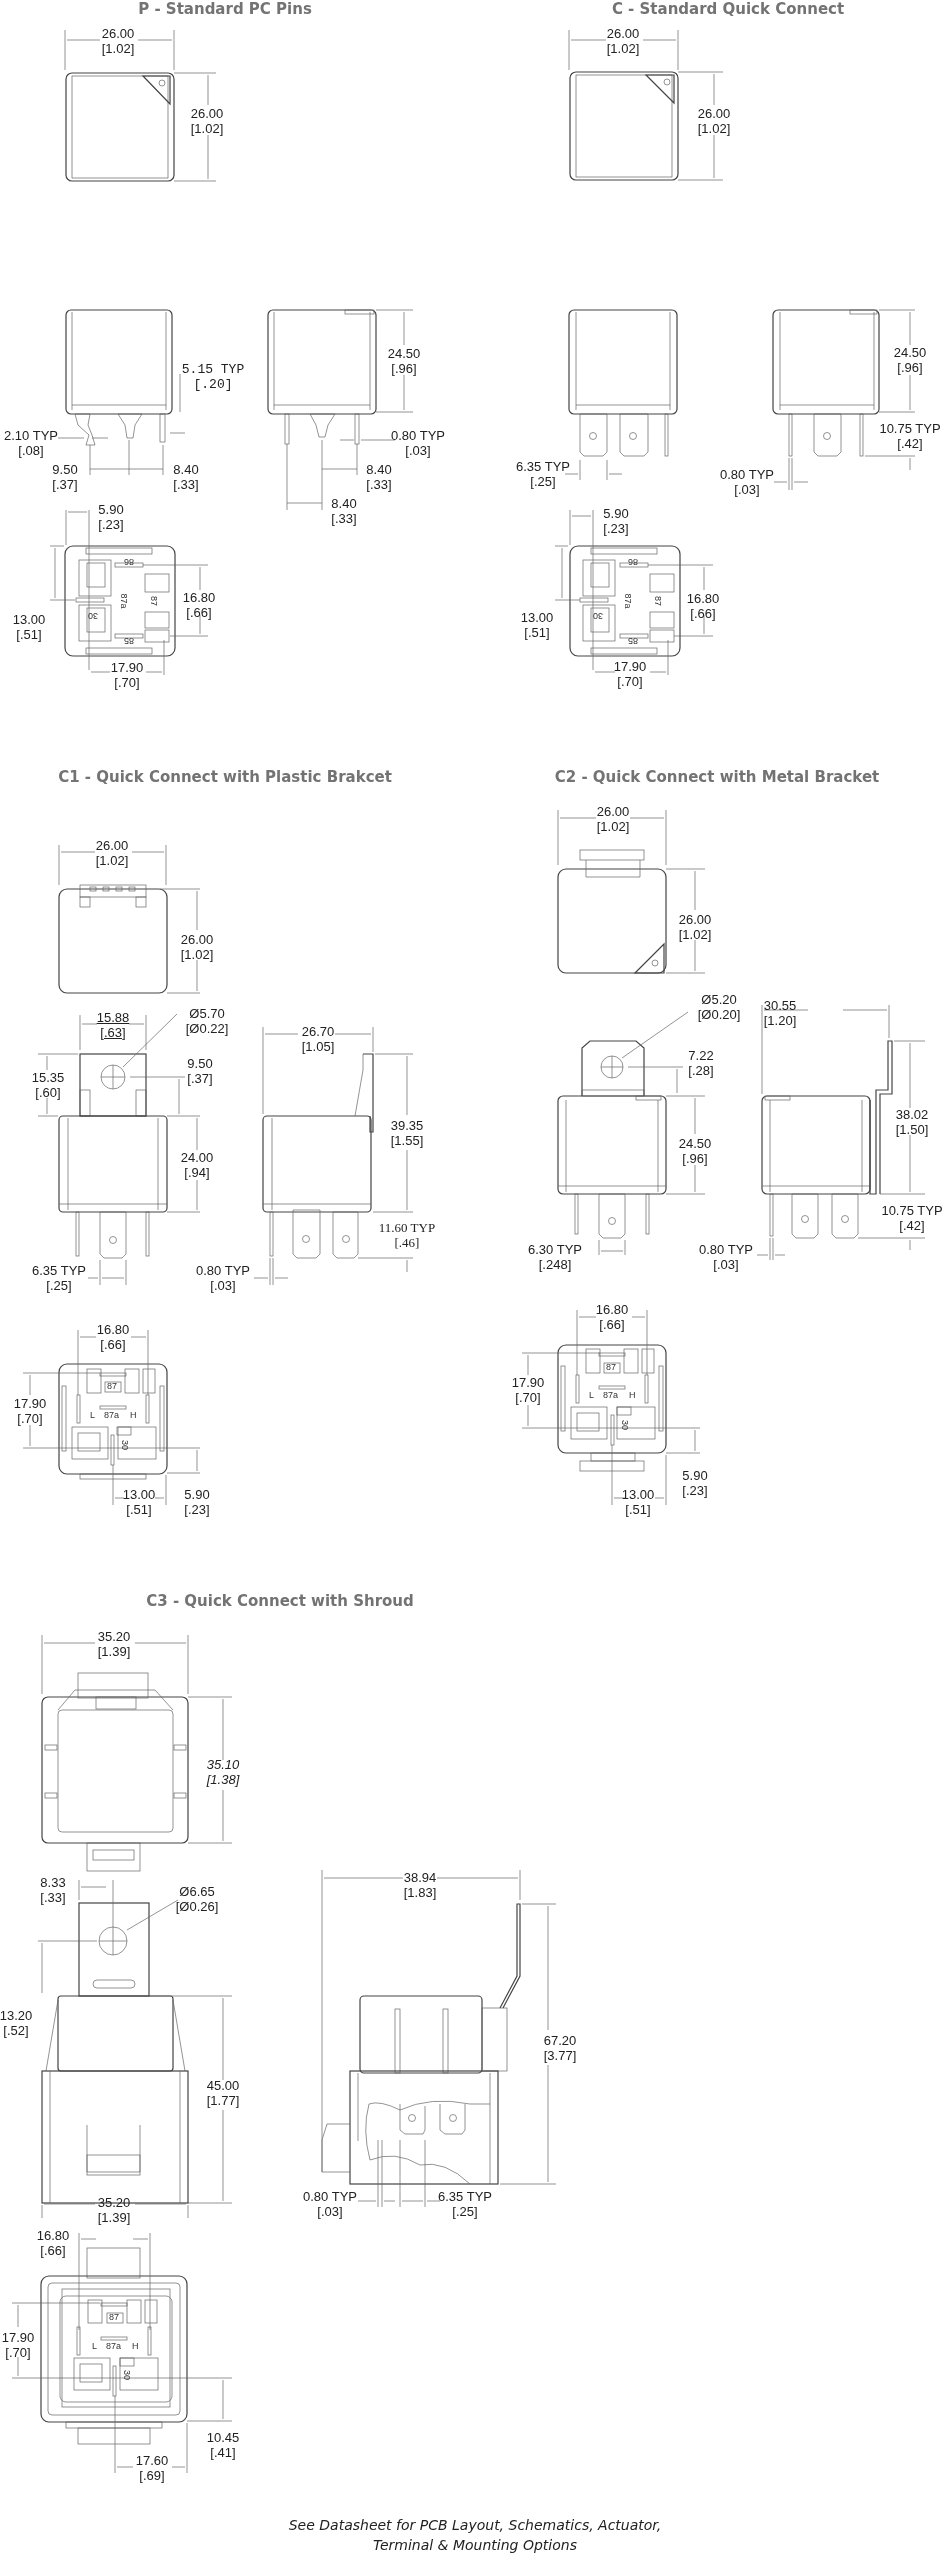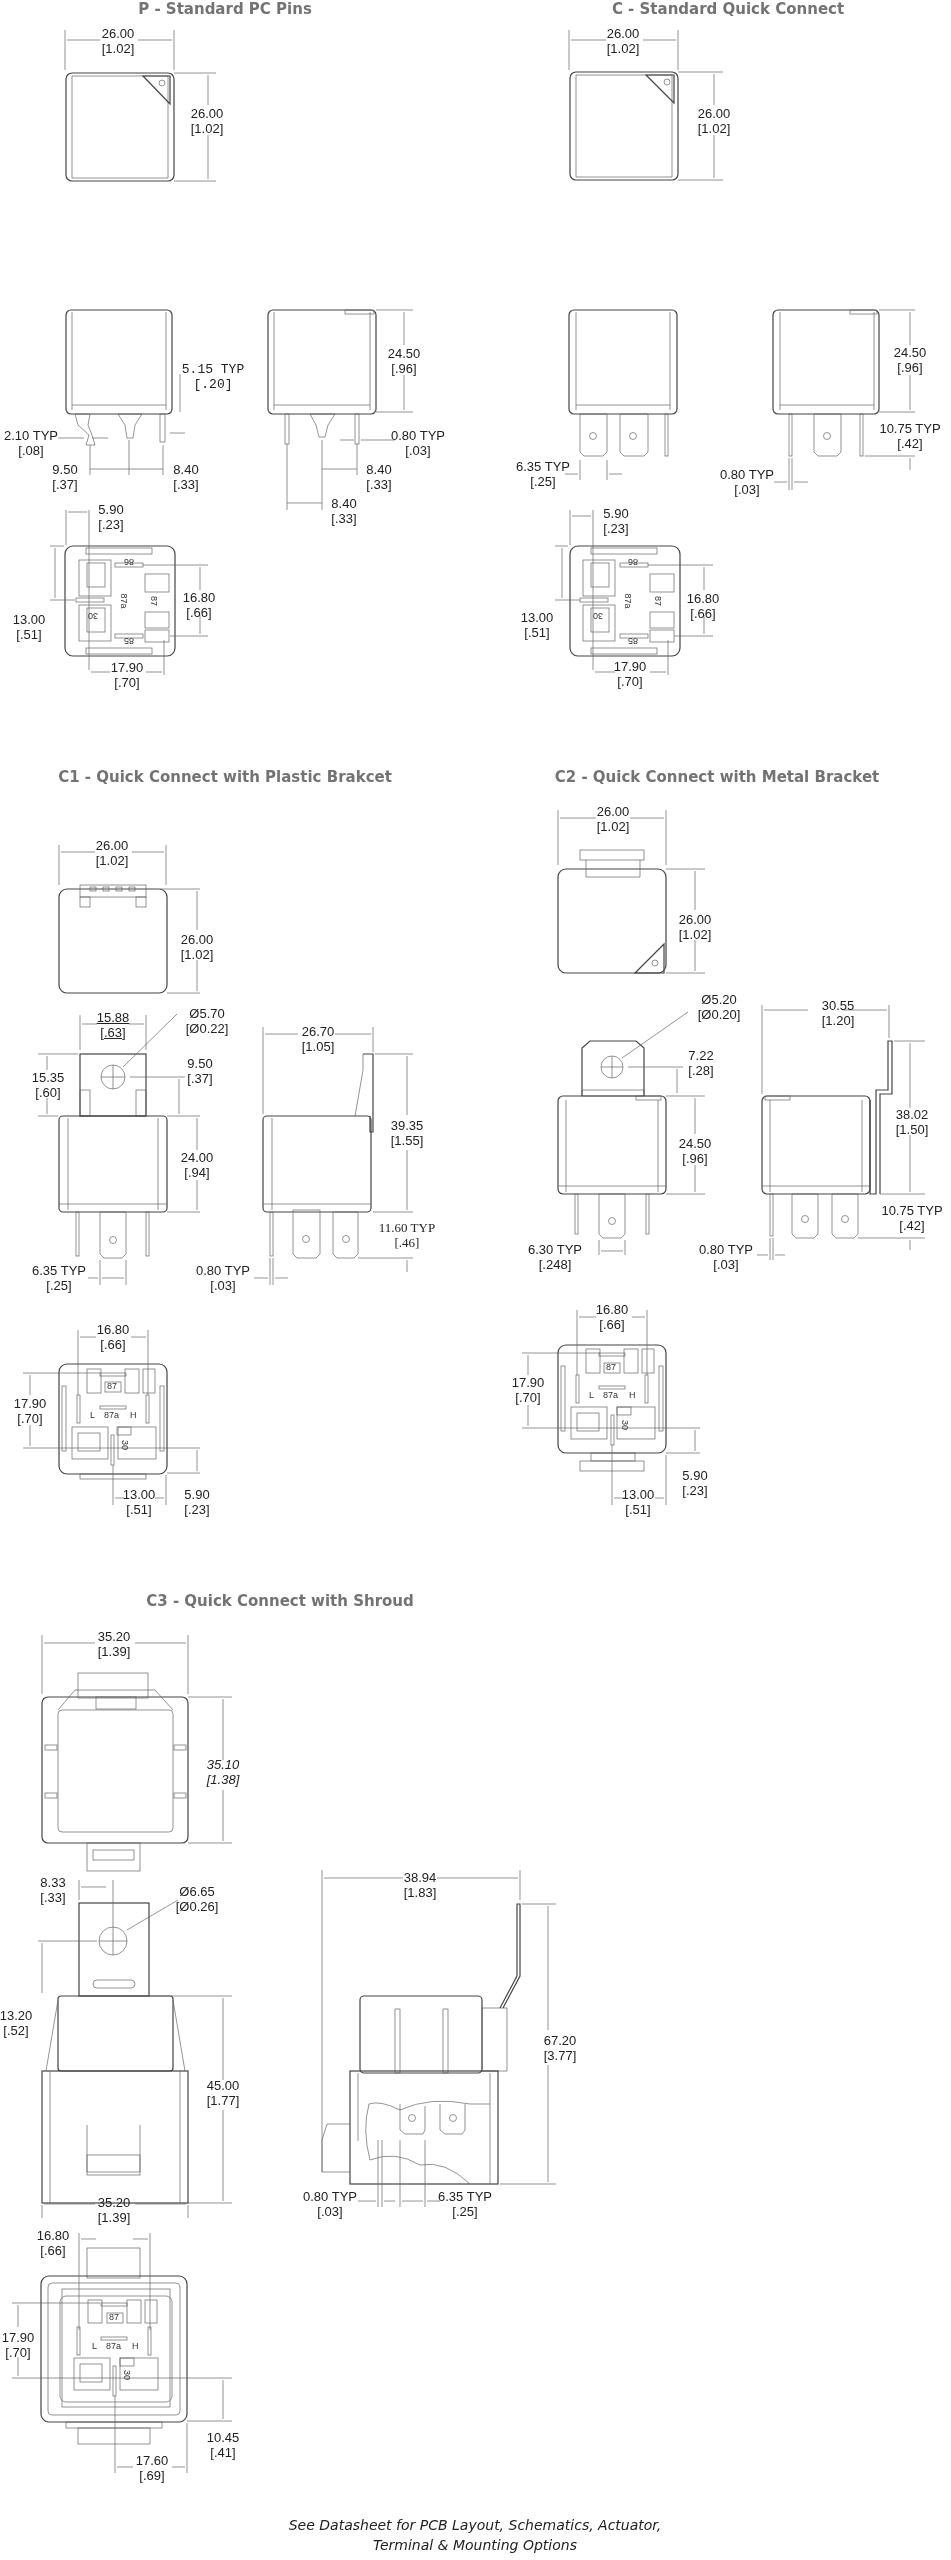--- a/index.html
+++ b/index.html
@@ -749,21 +749,21 @@
     <span>[.28]</span>
   </div>
 <div class="dim" style="left:695px;top:1136px;">
     <span>24.50</span>
     <span>[.96]</span>
   </div>
 <div class="dim" style="left:555px;top:1242px;">
     <span>6.30 TYP</span>
     <span>[.248]</span>
   </div>
-<div class="dim" style="left:838px;top:998px;">
+<div class="dim" style="left:780px;top:998px;">
     <span>30.55</span>
     <span>[1.20]</span>
   </div>
 <div class="dim" style="left:912px;top:1107px;">
     <span>38.02</span>
     <span>[1.50]</span>
   </div>
 <div class="dim" style="left:912px;top:1203px;">
     <span>10.75 TYP</span>
     <span>[.42]</span>

